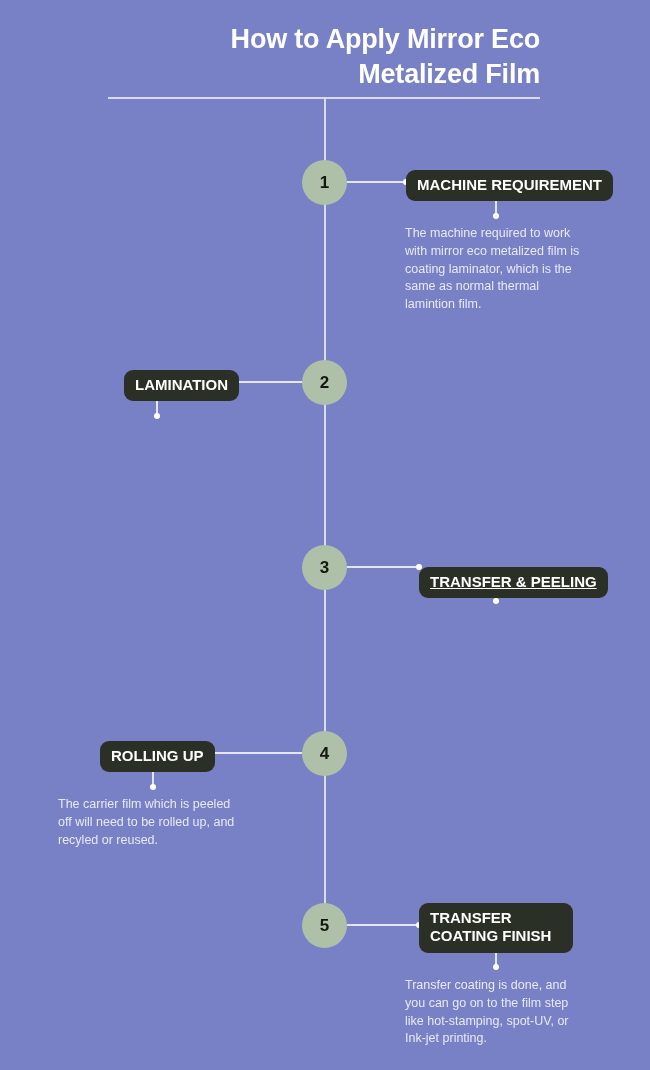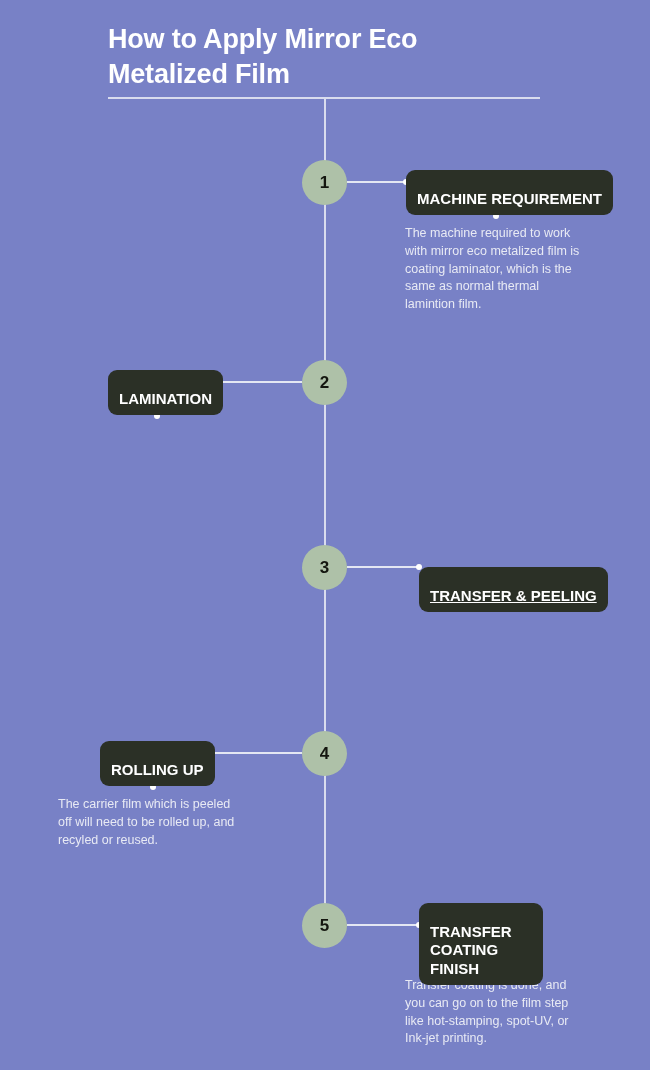--- a/index.html
+++ b/index.html
@@ -18,21 +18,21 @@
     width: 650px;
     height: 1070px;
   }
 
   
   .title {
     position: absolute;
     left: 108px;
     top: 22px;
     width: 432px;
-    text-align: left;
+    text-align: right;
     color: #ffffff;
     font-size: 27px;
     font-weight: bold;
     line-height: 1.28;
     letter-spacing: -0.2px;
   }
 
   .header-rule {
     position: absolute;
     left: 108px;
@@ -88,21 +88,21 @@
 
   
   .badge {
     position: absolute;
     background: #2b3026;
     color: #ffffff;
     border-radius: 9px;
     font-size: 15px;
     font-weight: bold;
     line-height: 1.22;
-    padding: 20px 11px 7px 11px;
+    padding: 6px 11px 7px 11px;
     white-space: pre-line;
     z-index: 3;
   }
 
   
   .droplink {
     position: absolute;
     width: 2px;
     background: #e4e7f3;
     z-index: 1;
@@ -145,21 +145,21 @@
     <span class="dot"></span>
   </div>
   <div class="body-text" style="left:405px; top:225px; width:178px;">The machine required to work with mirror eco metalized film is coating laminator, which is the same as normal thermal lamintion film.</div>
 
   <div class="circle" style="left:302px; top:360px;">
     <span>2</span>
   </div>
   <div class="connector to-left" style="left:210px; top:381px; width:92px;">
     <span class="nub"></span>
   </div>
-  <div class="badge" style="left:108px; top:370px;text-align:center;">LAMINATION</div>
+  <div class="badge" style="left:124px; top:370px;text-align:center;">LAMINATION</div>
   <div class="droplink" style="left:156px; top:397px; height:19px;">
     <span class="dot"></span>
   </div>
 
   <div class="circle" style="left:302px; top:545px;">
     <span>3</span>
   </div>
   <div class="connector to-right" style="left:347px; top:566px; width:74px;">
     <span class="nub"></span>
   </div>
@@ -179,19 +179,19 @@
     <span class="dot"></span>
   </div>
   <div class="body-text" style="left:58px; top:796px; width:178px;">The carrier film which is peeled off will need to be rolled up, and recyled or reused.</div>
 
   <div class="circle" style="left:302px; top:903px;">
     <span>5</span>
   </div>
   <div class="connector to-right" style="left:347px; top:924px; width:74px;">
     <span class="nub"></span>
   </div>
-  <div class="badge" style="left:419px; top:903px; width:124px;"><span>TRANSFER COATING FINISH</span></div>
+  <div class="badge" style="left:419px; top:903px; width:154px;"><span>TRANSFER COATING FINISH</span></div>
   <div class="droplink" style="left:495px; top:948px; height:19px;">
     <span class="dot"></span>
   </div>
   <div class="body-text" style="left:405px; top:977px; width:180px;">Transfer coating is done, and you can go on to the film step like hot-stamping, spot-UV, or Ink-jet printing.</div>
 
 </div>
 
 </body></html>

